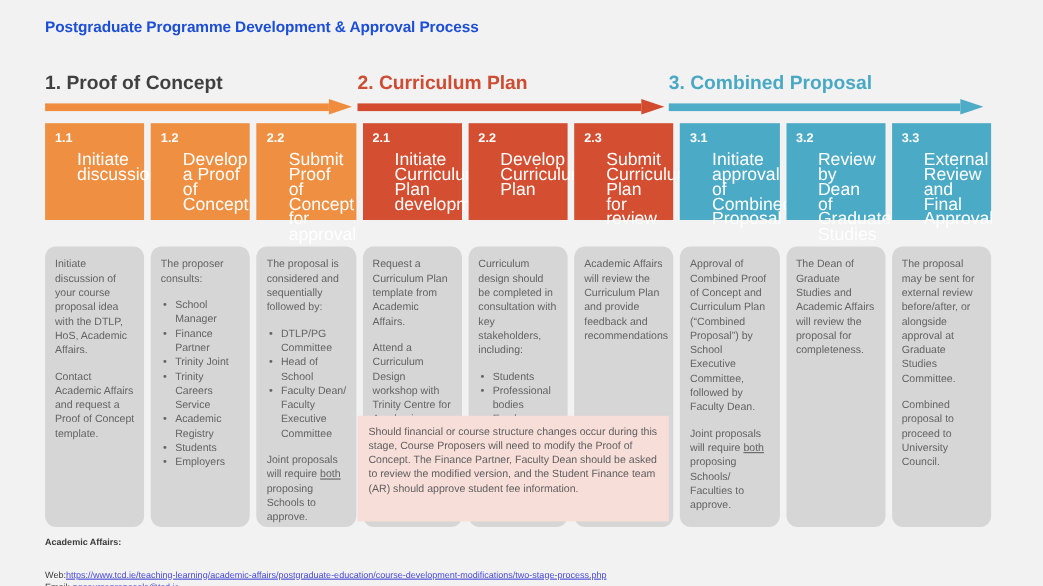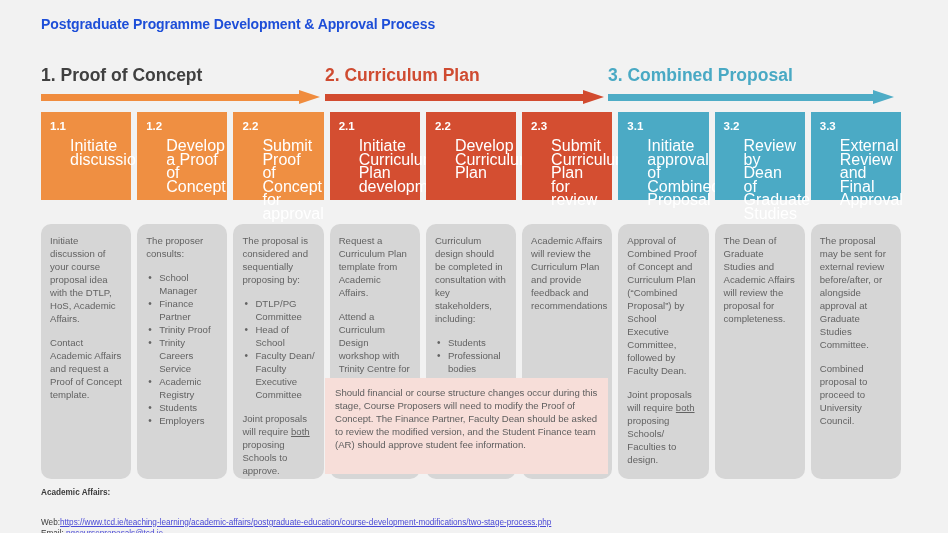--- a/index.html
+++ b/index.html
@@ -212,36 +212,36 @@
     <div class="col ph1">
       <div class="col-head">
         <div class="col-num">1.2</div>
         <div class="col-title">Develop a Proof of Concept</div>
       </div>
       <div class="col-body">
         <p>The proposer consults:</p>
         <ul>
           <li>School Manager</li>
           <li>Finance Partner</li>
-          <li>Trinity Proof</li>
+          <li>Trinity Joint</li>
           <li>Trinity Careers Service</li>
           <li>Academic Registry</li>
           <li>Students</li>
           <li>Employers</li>
         </ul>
       </div>
     </div>
 
     <div class="col ph1">
       <div class="col-head">
         <div class="col-num">2.2</div>
         <div class="col-title">Submit Proof of Concept for approval</div>
       </div>
       <div class="col-body">
-        <p>The proposal is considered and sequentially proposing by:</p>
+        <p>The proposal is considered and sequentially followed by:</p>
         <ul>
           <li>DTLP/PG Committee</li>
           <li>Head of School</li>
           <li>Faculty Dean/ Faculty Executive Committee</li>
         </ul>
         <p><span>Joint proposals will require </span><span class="u">both</span><span> proposing Schools to approve.</span></p>
       </div>
     </div>
 
     <div class="col ph2">
@@ -281,21 +281,21 @@
       </div>
     </div>
 
     <div class="col ph3">
       <div class="col-head">
         <div class="col-num">3.1</div>
         <div class="col-title">Initiate approval of Combined Proposal</div>
       </div>
       <div class="col-body">
         <p>Approval of Combined Proof of Concept and Curriculum Plan (“Combined Proposal”) by School Executive Committee, followed by Faculty Dean.</p>
-        <p><span>Joint proposals will require </span><span class="u">both</span><span> proposing Schools/ Faculties to design.</span></p>
+        <p><span>Joint proposals will require </span><span class="u">both</span><span> proposing Schools/ Faculties to approve.</span></p>
       </div>
     </div>
 
     <div class="col ph3">
       <div class="col-head">
         <div class="col-num">3.2</div>
         <div class="col-title">Review by Dean of Graduate Studies</div>
       </div>
       <div class="col-body">
         <p>The Dean of Graduate Studies and Academic Affairs will review the proposal for completeness.</p>

